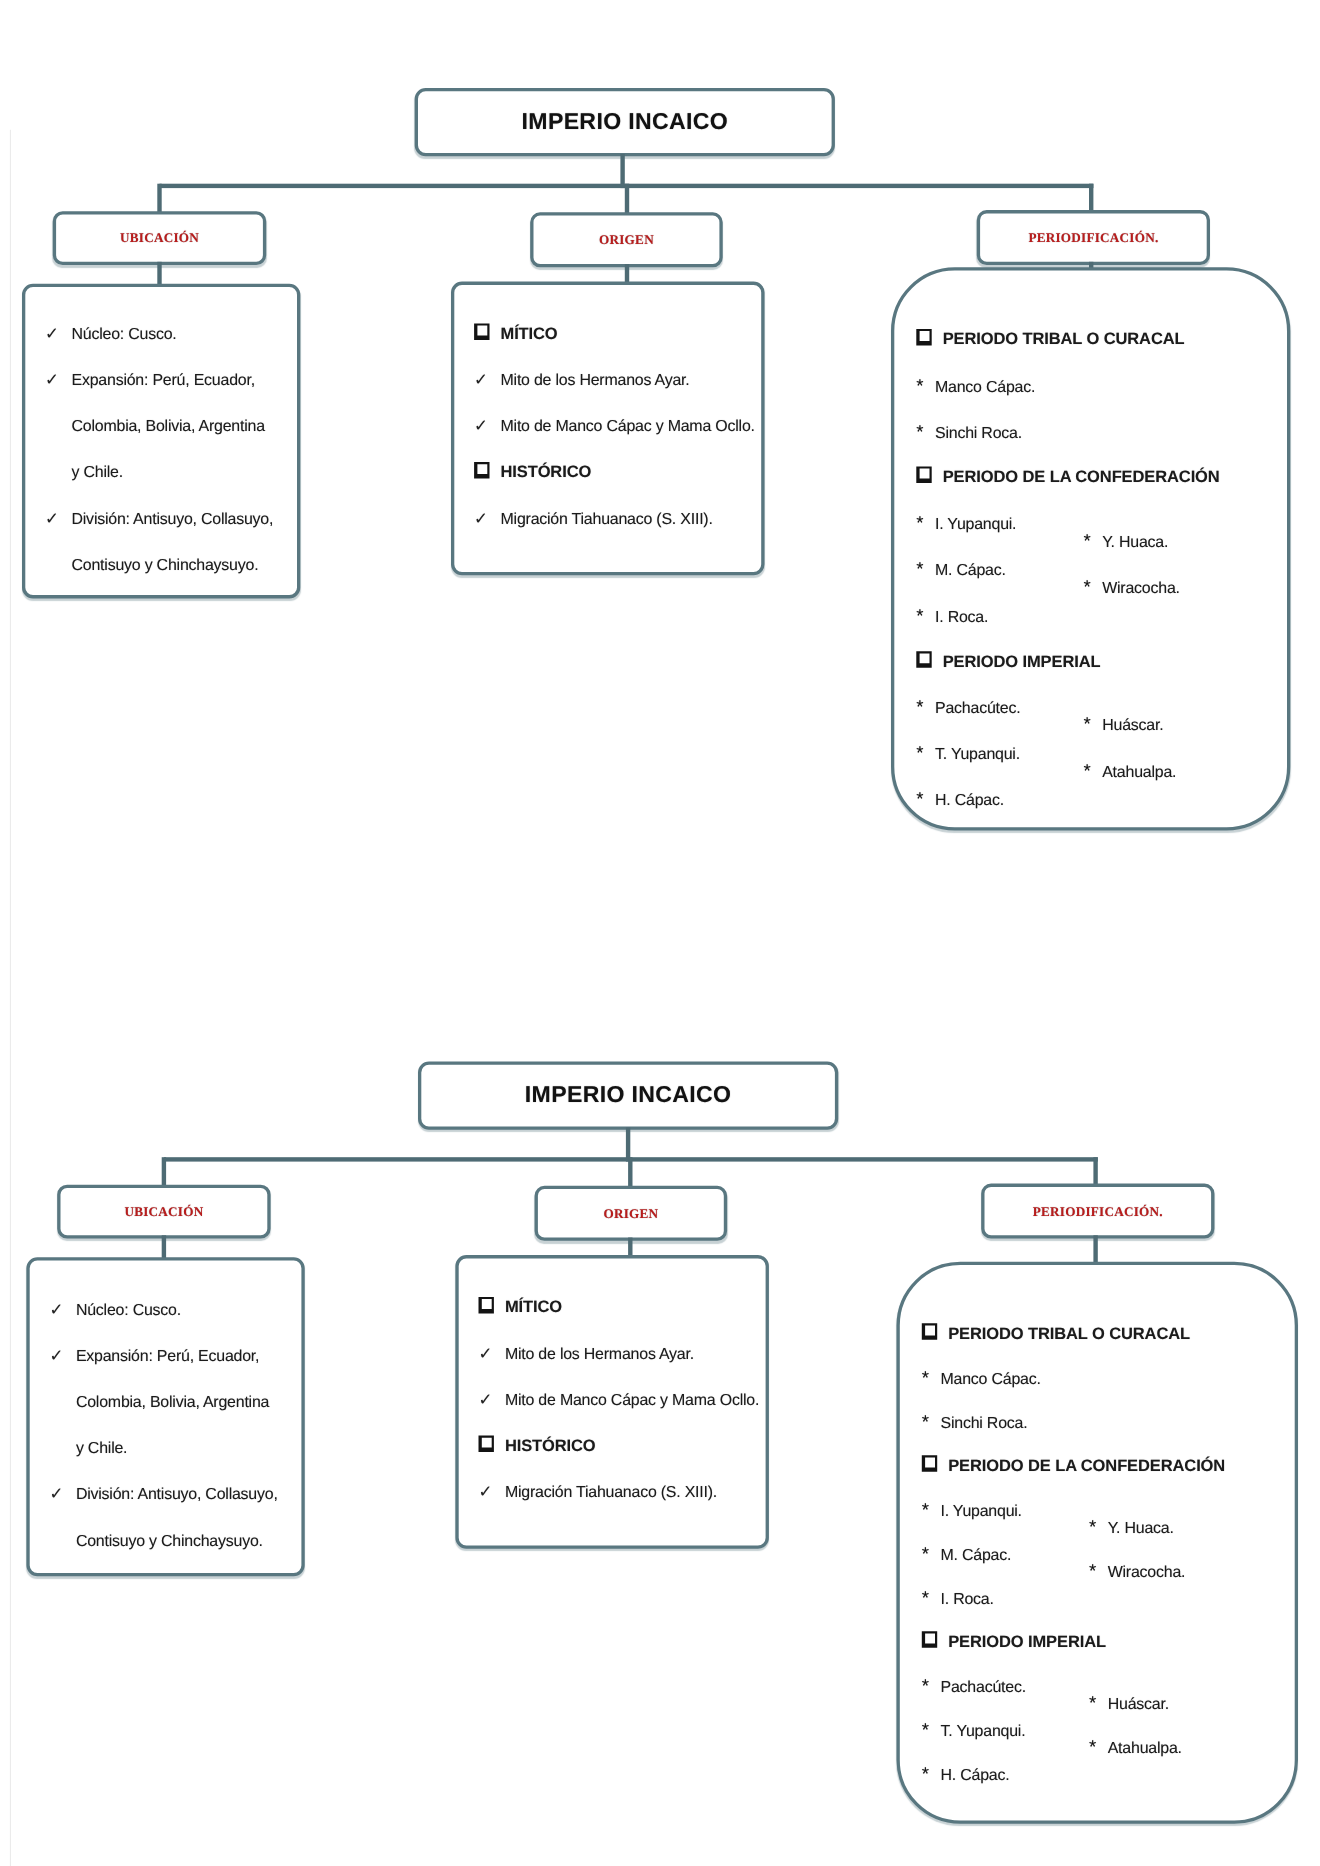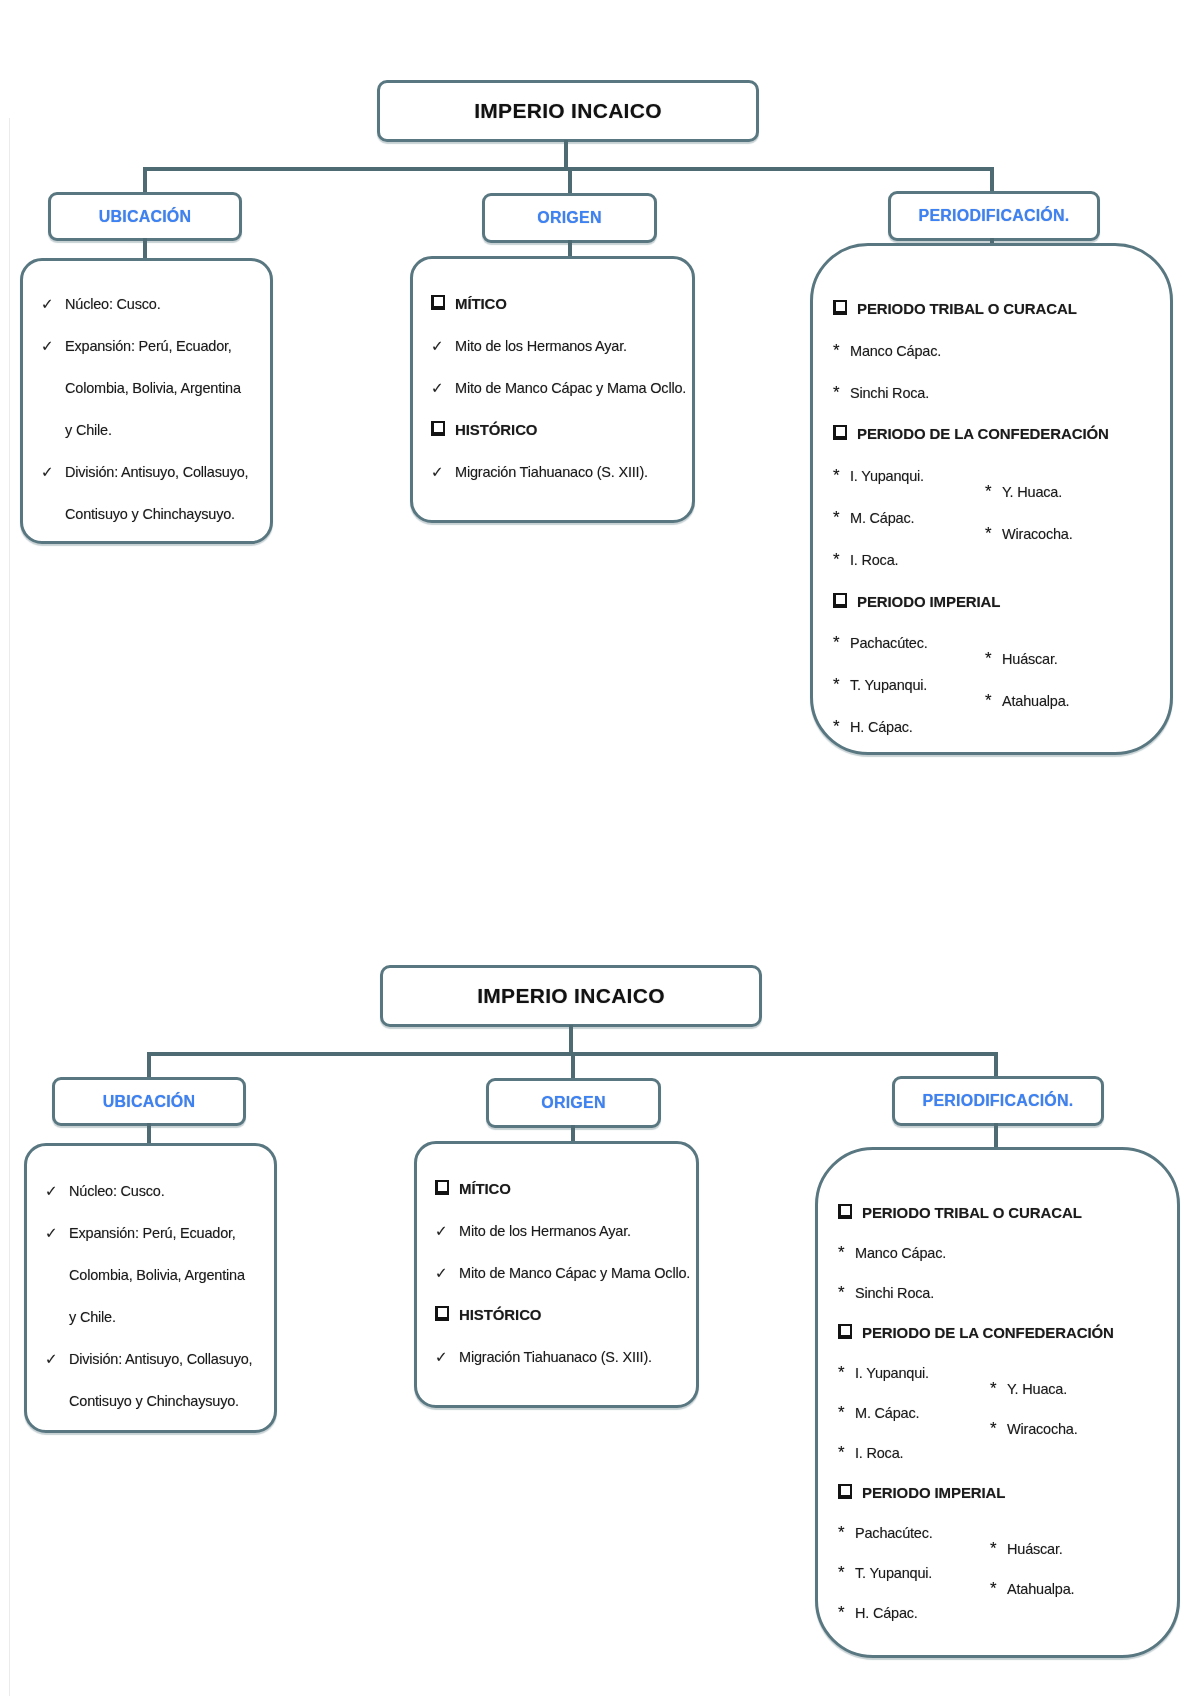--- a/index.html
+++ b/index.html
@@ -31,26 +31,27 @@
   .title-box{
     border-radius:10px;
     display:flex;align-items:center;justify-content:center;
     font-size:21px;font-weight:700;letter-spacing:0.3px;
     color:#121212;
     text-shadow:0 0 1px rgba(30,30,30,0.45);
   }
   .header-box{
     border-radius:9px;
     display:flex;align-items:center;justify-content:center;
-    font-size:16px;font-weight:700;letter-spacing:0.2px;
-    color:#3b82f6;
+    font-size:12px;font-weight:700;letter-spacing:0.2px;
+    color:#b91c1c;
     text-shadow:0 0 1px rgba(30,30,30,0.4);
+    font-family:Liberation Serif, serif;
   }
   .content-box{
-    border-radius:22px;
+    border-radius:10px;
   }
   .content-box.big-radius{border-radius:58px;}
   .vline,.hline{position:absolute;background:var(--line-dark);}
   .vline{width:4px;}
   .hline{height:4px;}
   .dline{
     position:absolute;
     height:22px;line-height:22px;
     white-space:nowrap;
     font-size:14.5px;letter-spacing:-0.2px;

